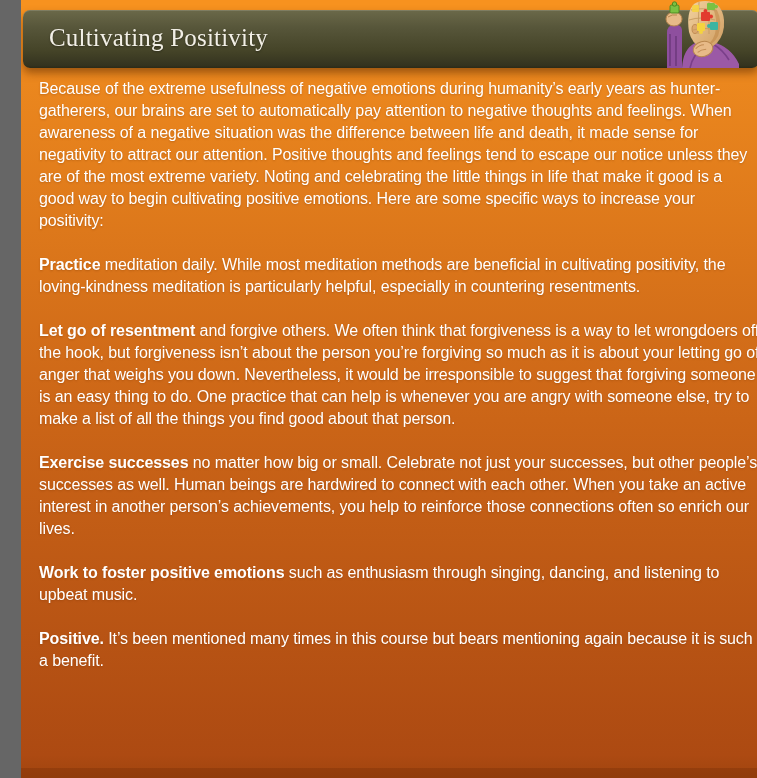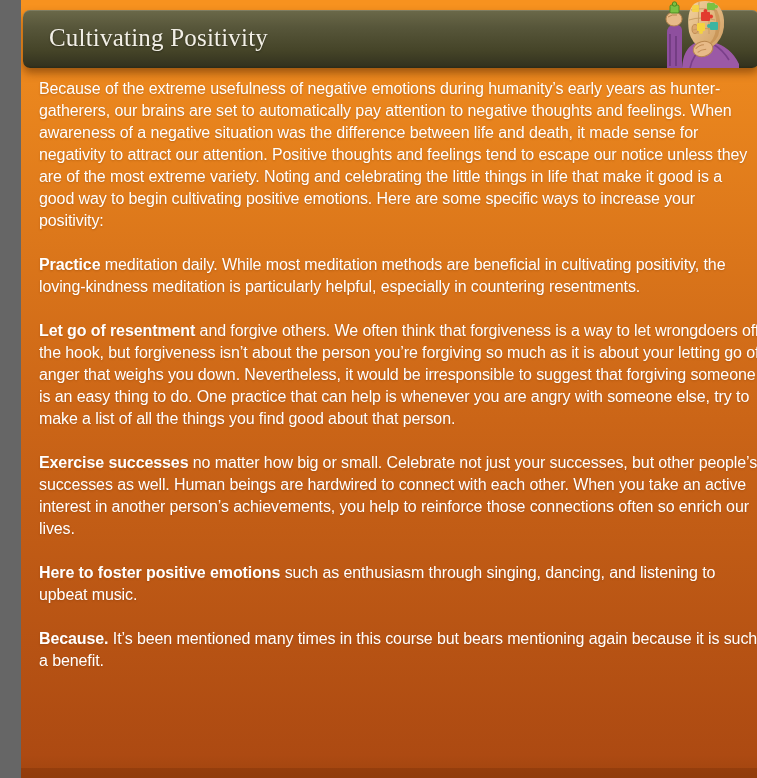--- a/index.html
+++ b/index.html
@@ -155,20 +155,20 @@
 
   <div class="body-text">
     <p class="para">Because of the extreme usefulness of negative emotions during humanity’s early years as hunter-gatherers, our brains are set to automatically pay attention to negative thoughts and feelings. When awareness of a negative situation was the difference between life and death, it made sense for negativity to attract our attention. Positive thoughts and feelings tend to escape our notice unless they are of the most extreme variety. Noting and celebrating the little things in life that make it good is a good way to begin cultivating positive emotions. Here are some specific ways to increase your positivity:</p>
 
     <p class="para"><b>Practice</b><span> meditation daily. While most meditation methods are beneficial in cultivating positivity, the loving-kindness meditation is particularly helpful, especially in countering resentments.</span></p>
 
     <p class="para"><b>Let go of resentment</b><span> and forgive others. We often think that forgiveness is a way to let wrongdoers off the hook, but forgiveness isn’t about the person you’re forgiving so much as it is about your letting go of anger that weighs you down. Nevertheless, it would be irresponsible to suggest that forgiving someone is an easy thing to do. One practice that can help is whenever you are angry with someone else, try to make a list of all the things you find good about that person.</span></p>
 
     <p class="para"><b>Exercise successes</b><span> no matter how big or small. Celebrate not just your successes, but other people’s successes as well. Human beings are hardwired to connect with each other. When you take an active interest in another person’s achievements, you help to reinforce those connections often so enrich our lives.</span></p>
 
-    <p class="para"><b>Here to foster positive emotions</b><span> such as enthusiasm through singing, dancing, and listening to upbeat music.</span></p>
+    <p class="para"><b>Work to foster positive emotions</b><span> such as enthusiasm through singing, dancing, and listening to upbeat music.</span></p>
 
-    <p class="para"><b>Because.</b><span> It’s been mentioned many times in this course but bears mentioning again because it is such a benefit.</span></p>
+    <p class="para"><b>Positive.</b><span> It’s been mentioned many times in this course but bears mentioning again because it is such a benefit.</span></p>
 
   </div>
 
   <div class="bottom-shade"></div>
 </div>
 
 </body></html>

